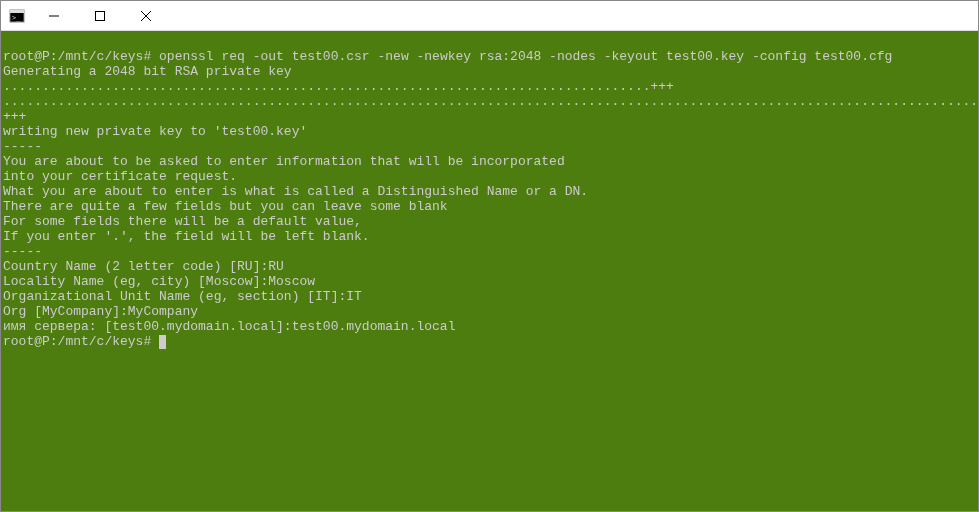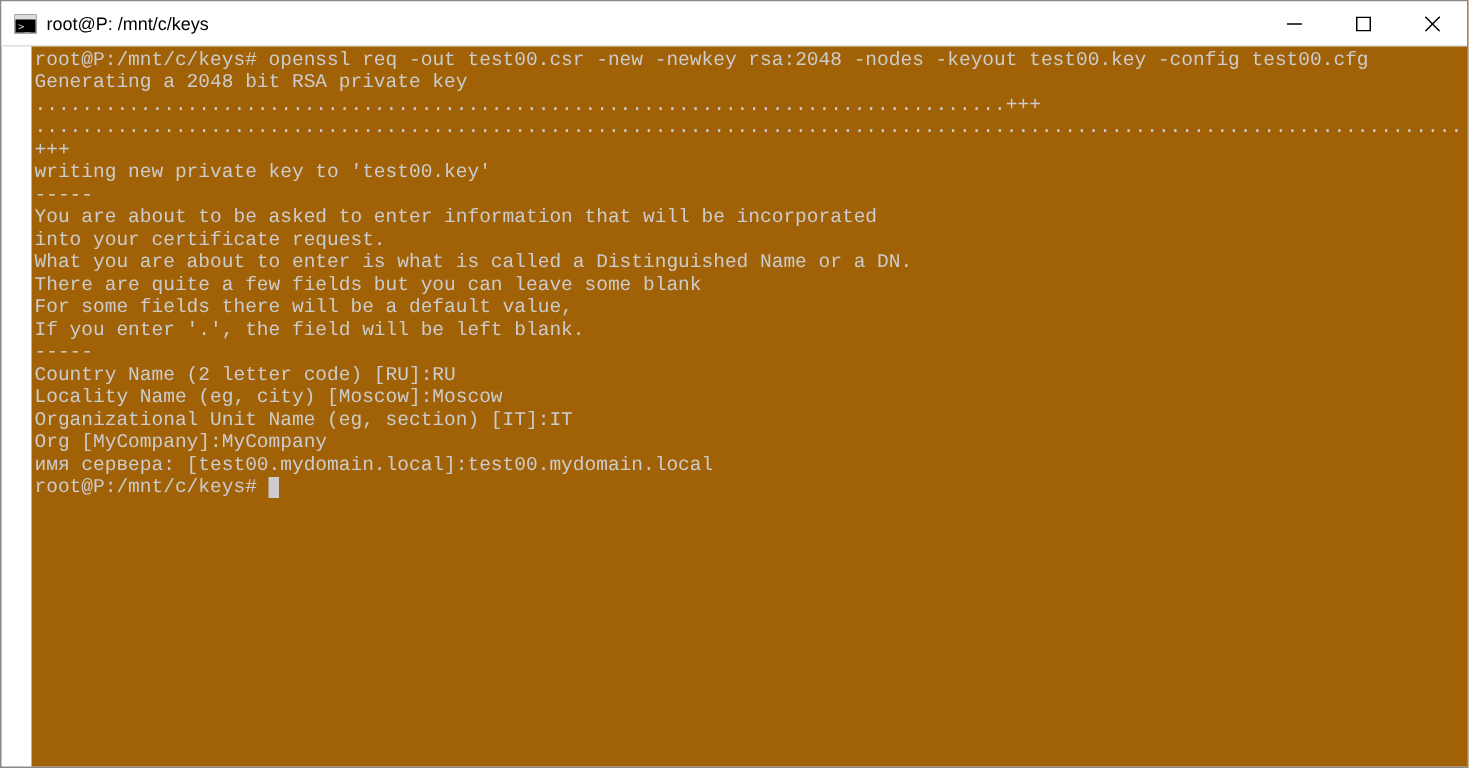--- a/index.html
+++ b/index.html
@@ -52,30 +52,29 @@
       display: flex;
       align-items: center;
       justify-content: center;
       font-family: "Segoe UI Symbol", sans-serif;
       font-size: 10px;
       color: #000;
       cursor: default;
     }
     .terminal {
       flex: 1;
-      background: #a16207;
+      background: #4d7c0f;
       color: #ccc;
       font-family: Consolas, "Courier New", monospace;
       font-size: 13px;
       line-height: 15px;
-      padding: 1px 2px;
+      padding: 18px 2px;
       white-space: pre-wrap;
       word-break: break-all;
       overflow: hidden;
-      margin-left: 20px;
     }
     .terminal .line { display: block; }
     .prompt { color: #ccc; }
     .cursor-block {
       display: inline-block;
       width: 7px;
       height: 14px;
       background: #ccc;
       vertical-align: text-bottom;
     }
@@ -86,21 +85,20 @@
 <div class="window">
 
   <div class="titlebar">
     <span class="titlebar-icon">
       <svg width="16" height="16" viewBox="0 0 16 16">
         <rect x="1" y="2" width="14" height="12" fill="#000" stroke="#888" stroke-width="1"></rect>
         <rect x="1" y="2" width="14" height="3" fill="#ddd"></rect>
         <text x="3" y="12" font-size="7" fill="#ccc" font-family="monospace">&gt;_</text>
       </svg>
     </span>
-    <span class="titlebar-title">root@P: /mnt/c/keys</span>
     <div class="window-controls">
       <div class="win-btn">
         <svg width="10" height="10" viewBox="0 0 10 10">
             <line x1="0" y1="5" x2="10" y2="5" stroke="#000" stroke-width="1"></line>
           </svg>
       </div>
       <div class="win-btn">
         <svg width="10" height="10" viewBox="0 0 10 10">
             <rect x="0.5" y="0.5" width="9" height="9" fill="none" stroke="#000" stroke-width="1"></rect>
           </svg>

